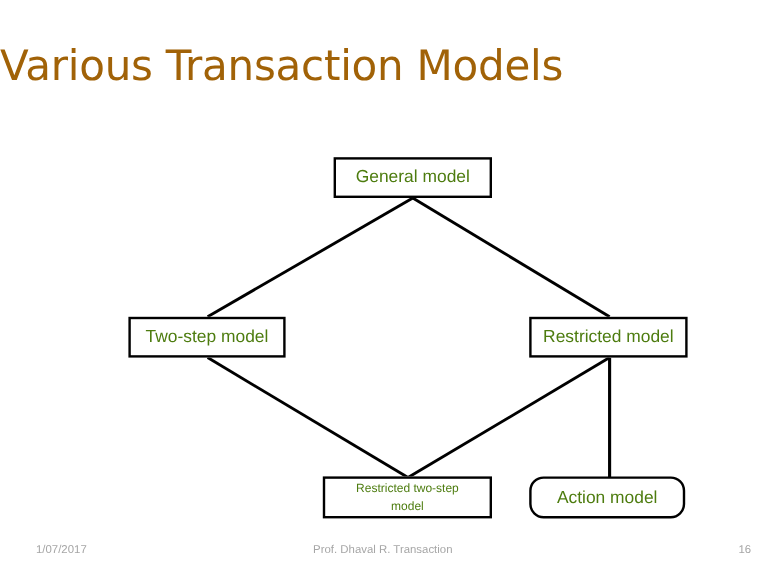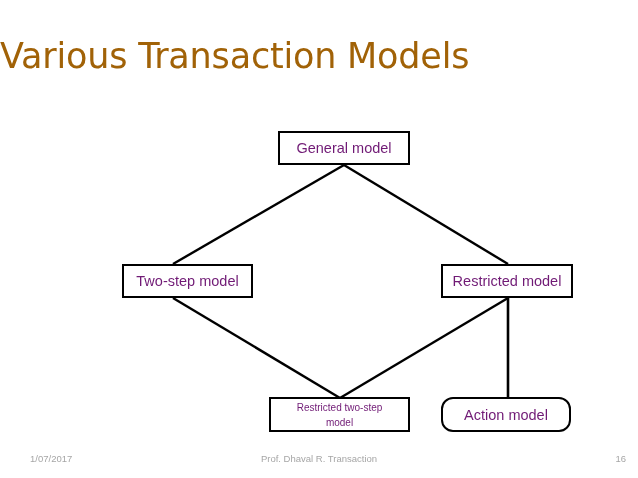--- a/index.html
+++ b/index.html
@@ -50,39 +50,39 @@
     width: 638px;
     height: 478px;
     pointer-events: none;
   }
 
   .node {
     position: absolute;
     box-sizing: border-box;
     border: 2.6px solid #000000;
     background: #ffffff;
-    color: #701a75;
+    color: #4d7c0f;
     font-family: "Liberation Sans", sans-serif;
     font-size: 14.5px;
     font-weight: 400;
     line-height: 16px;
     display: flex;
     align-items: center;
     justify-content: center;
     text-align: center;
     z-index: 2;
   }
   .node .node-label {
     display: block;
     padding: 0 6px;
     white-space: pre-line;
   }
 
   #node-general        { left: 278px; top: 131px; width: 132px; height: 34px; }
-  #node-two-step       { left: 122px; top: 264px; width: 131px; height: 34px; }
+  #node-two-step       { left: 107px; top: 264px; width: 131px; height: 34px; }
   #node-restricted     { left: 441px; top: 264px; width: 132px; height: 34px; }
   #node-restricted-two { left: 269px; top: 397px; width: 141px; height: 35px; font-size: 10px; line-height: 15px; }
   #node-action         { left: 441px; top: 397px; width: 130px; height: 35px; border-radius: 12px; }
 
   
   #footer {
     position: absolute;
     left: 0;
     bottom: 0;
     width: 638px;

